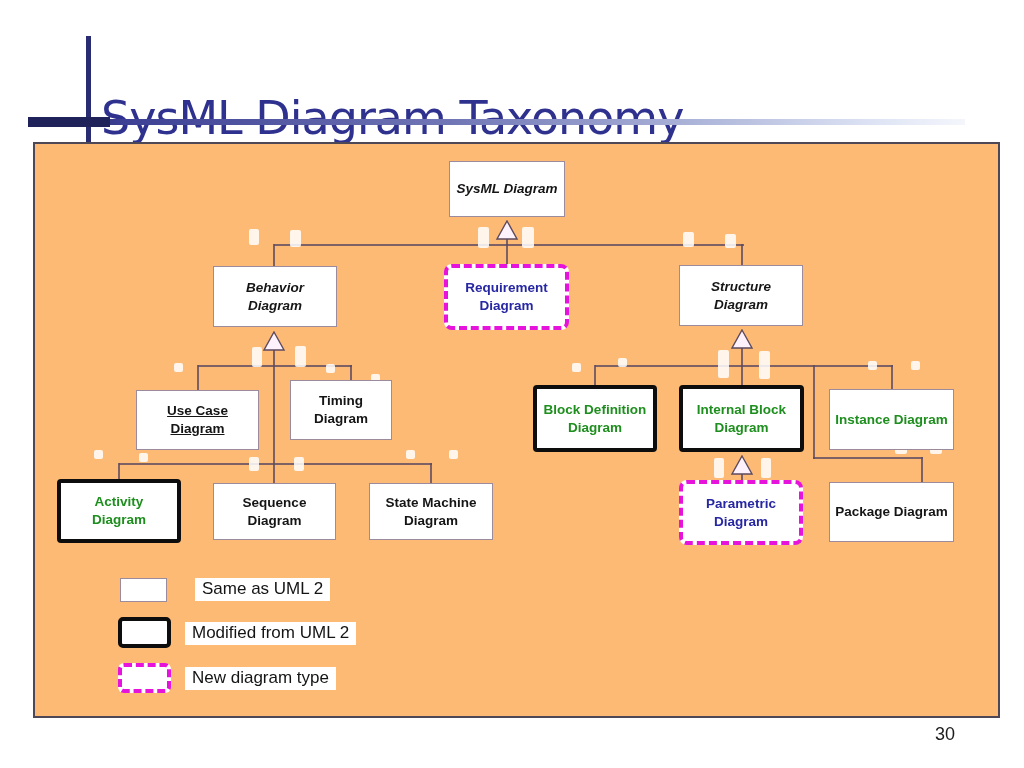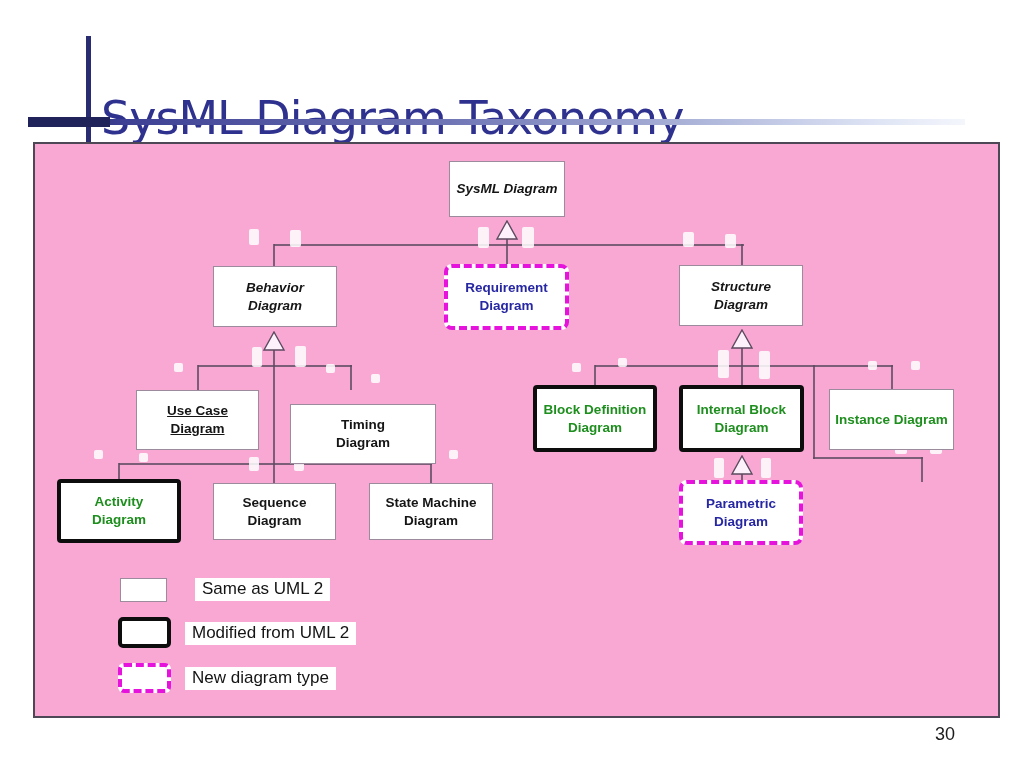--- a/index.html
+++ b/index.html
@@ -15,21 +15,21 @@
   }
   .title-vline{position:absolute;left:86px;top:36px;width:5px;height:106px;background:#2a2c72;}
   .title-rule{
     position:absolute;left:28px;top:119px;width:937px;height:6px;
     background:linear-gradient(90deg,#23255e 0%,#3c3f93 10%,#7076b5 45%,#aeb6da 72%,#dde3f4 90%,#f4f6fc 100%);
   }
   .title-rule-cap{position:absolute;left:28px;top:117px;width:82px;height:10px;background:#20225a;}
   
   .panel{
     position:absolute;left:33px;top:142px;width:967px;height:576px;
-    background:#f9a8d4;border:2px solid #4e4756;box-sizing:border-box;
+    background:#fdba74;border:2px solid #4e4756;box-sizing:border-box;
   }
   
   .node{
     position:absolute;background:#ffffff;border:1px solid #9b8b9d;
     display:flex;align-items:center;justify-content:center;text-align:center;
     box-sizing:border-box;color:#151515;
     font-family:"Liberation Sans",sans-serif;font-size:13.5px;font-weight:700;
   }
   .node .lbl{white-space:pre-line;line-height:1.3;}
   .italic{font-style:italic;}
@@ -146,21 +146,21 @@
   </div>
   <div class="node italic" style="left:644px;top:121px;width:124px;height:61px;">
     <span class="lbl">Structure
 Diagram</span>
   </div>
 
   <div class="node" style="left:101px;top:246px;width:123px;height:60px;text-decoration:underline;">
     <span class="lbl">Use Case
 Diagram</span>
   </div>
-  <div class="node" style="left:255px;top:260px;width:146px;height:60px;">
+  <div class="node" style="left:255px;top:236px;width:102px;height:60px;">
     <span class="lbl">Timing
 Diagram</span>
   </div>
   <div class="node thick green" style="left:498px;top:241px;width:124px;height:67px;">
     <span class="lbl">Block Definition
 Diagram</span>
   </div>
   <div class="node thick green" style="left:644px;top:241px;width:125px;height:67px;">
     <span class="lbl">Internal Block
 Diagram</span>
@@ -177,20 +177,23 @@
     <span class="lbl">Sequence
 Diagram</span>
   </div>
   <div class="node" style="left:334px;top:339px;width:124px;height:57px;">
     <span class="lbl">State Machine
 Diagram</span>
   </div>
   <div class="node dashed blue" style="left:644px;top:336px;width:124px;height:65px;">
     <span class="lbl">Parametric
 Diagram</span>
+  </div>
+  <div class="node" style="left:794px;top:338px;width:125px;height:60px;">
+    <span class="lbl">Package Diagram</span>
   </div>
 
   <div class="legend-swatch sw-plain" style="left:85px;top:434px;width:47px;height:24px;"></div>
   <div class="legend-label" style="left:160px;top:434px;">Same as UML 2</div>
 
   <div class="legend-swatch sw-thick" style="left:83px;top:473px;width:53px;height:31px;"></div>
   <div class="legend-label" style="left:150px;top:478px;">Modified from UML 2</div>
 
   <div class="legend-swatch sw-dashed" style="left:83px;top:519px;width:53px;height:30px;"></div>
   <div class="legend-label" style="left:150px;top:523px;">New diagram type</div>

